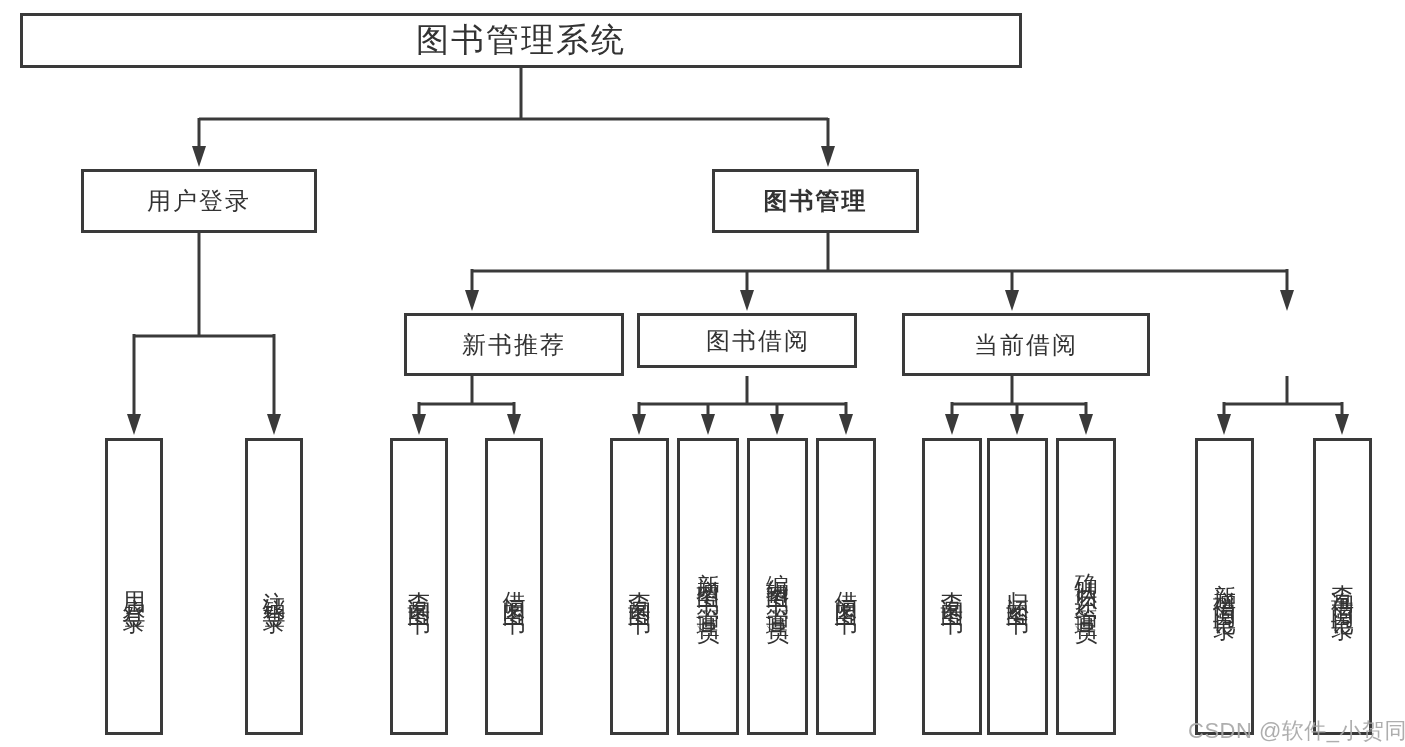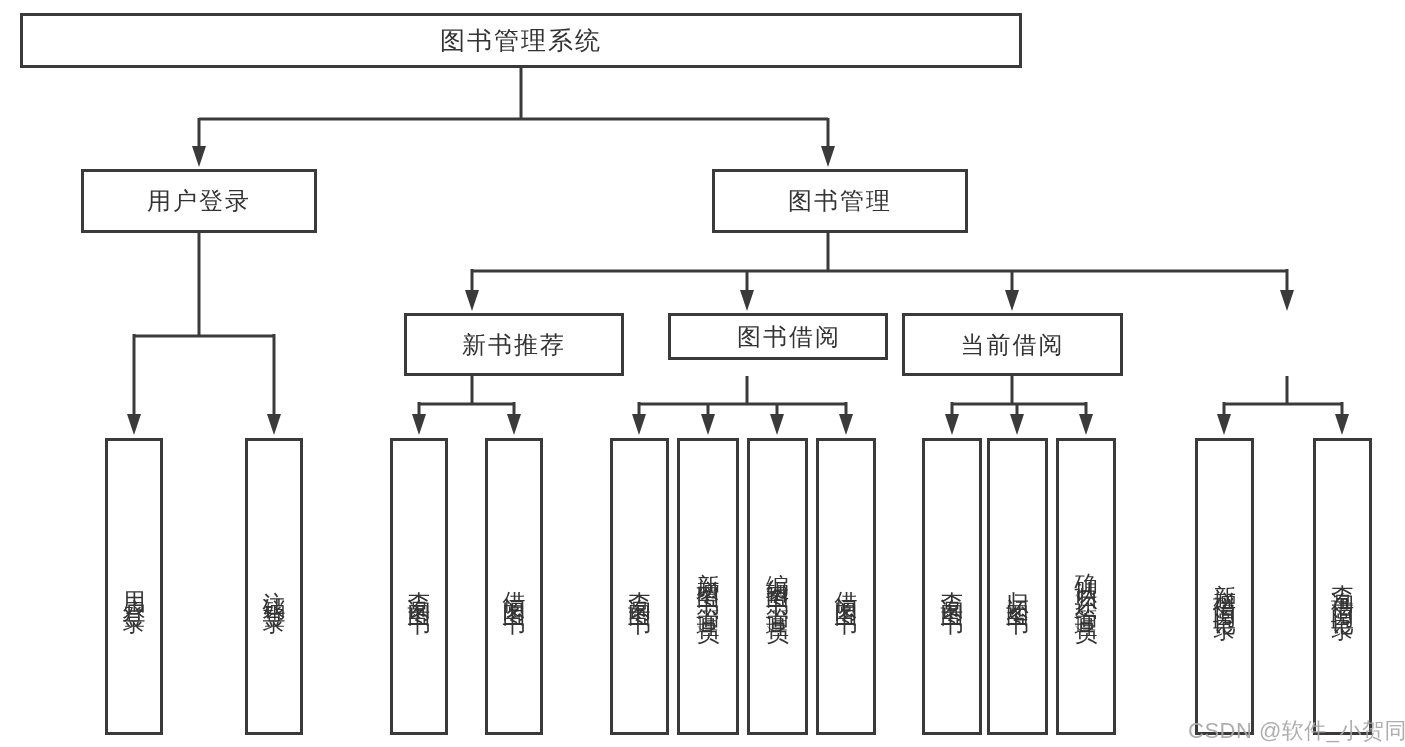--- a/index.html
+++ b/index.html
@@ -22,21 +22,21 @@
   }
   .box {
     position: absolute;
     border: 3px solid #3a3a3a;
     background: #ffffff;
     color: #333333;
     display: flex; align-items: center; justify-content: center;
     z-index: 2;
   }
   .hnode { font-size: 24px; letter-spacing: 2px; }
-  .root  { font-size: 25px; letter-spacing: 2px; }
+  .root  { font-size: 33px; letter-spacing: 2px; }
   .leaf  { top: 438px; height: 297px; }
   .vtext {
     writing-mode: vertical-rl;
     text-orientation: mixed;
     font-size: 23px;
     line-height: 1;
     letter-spacing: 7px;
     color: #333333;
   }
   .watermark {
@@ -124,31 +124,31 @@
     </g>
   </svg>
 
   <div class="box root" style="left:20px; top:13px; width:1002px; height:55px;">
     <span>图书管理系统</span>
   </div>
 
   <div class="box hnode" style="left:81px; top:169px; width:236px; height:64px;">
     <span>用户登录</span>
   </div>
-  <div class="box hnode" style="left:712px; top:169px; width:256px; height:64px;">
+  <div class="box hnode" style="left:712px; top:169px; width:207px; height:64px;font-weight:bold;">
     <span>图书管理</span>
   </div>
 
   <div class="box hnode" style="left:362px; top:313px; width:220px; height:63px;margin-left:42px;">
     <span>新书推荐</span>
   </div>
-  <div class="box hnode" style="left:668px; top:313px; width:220px; height:47px;padding-left:22px;">
+  <div class="box hnode" style="left:637px; top:313px; width:220px; height:55px;padding-left:22px;">
     <span>图书借阅</span>
   </div>
-  <div class="box hnode" style="left:902px; top:313px; width:221px; height:63px;">
+  <div class="box hnode" style="left:902px; top:313px; width:248px; height:63px;">
     <span>当前借阅</span>
   </div>
 
   <div class="box leaf" style="left:105px; width:58px;">
     <span class="vtext">用户登录</span>
   </div>
   <div class="box leaf" style="left:245px; width:58px;">
     <span class="vtext">注销登录</span>
   </div>
   <div class="box leaf" style="left:390px; width:58px;">

